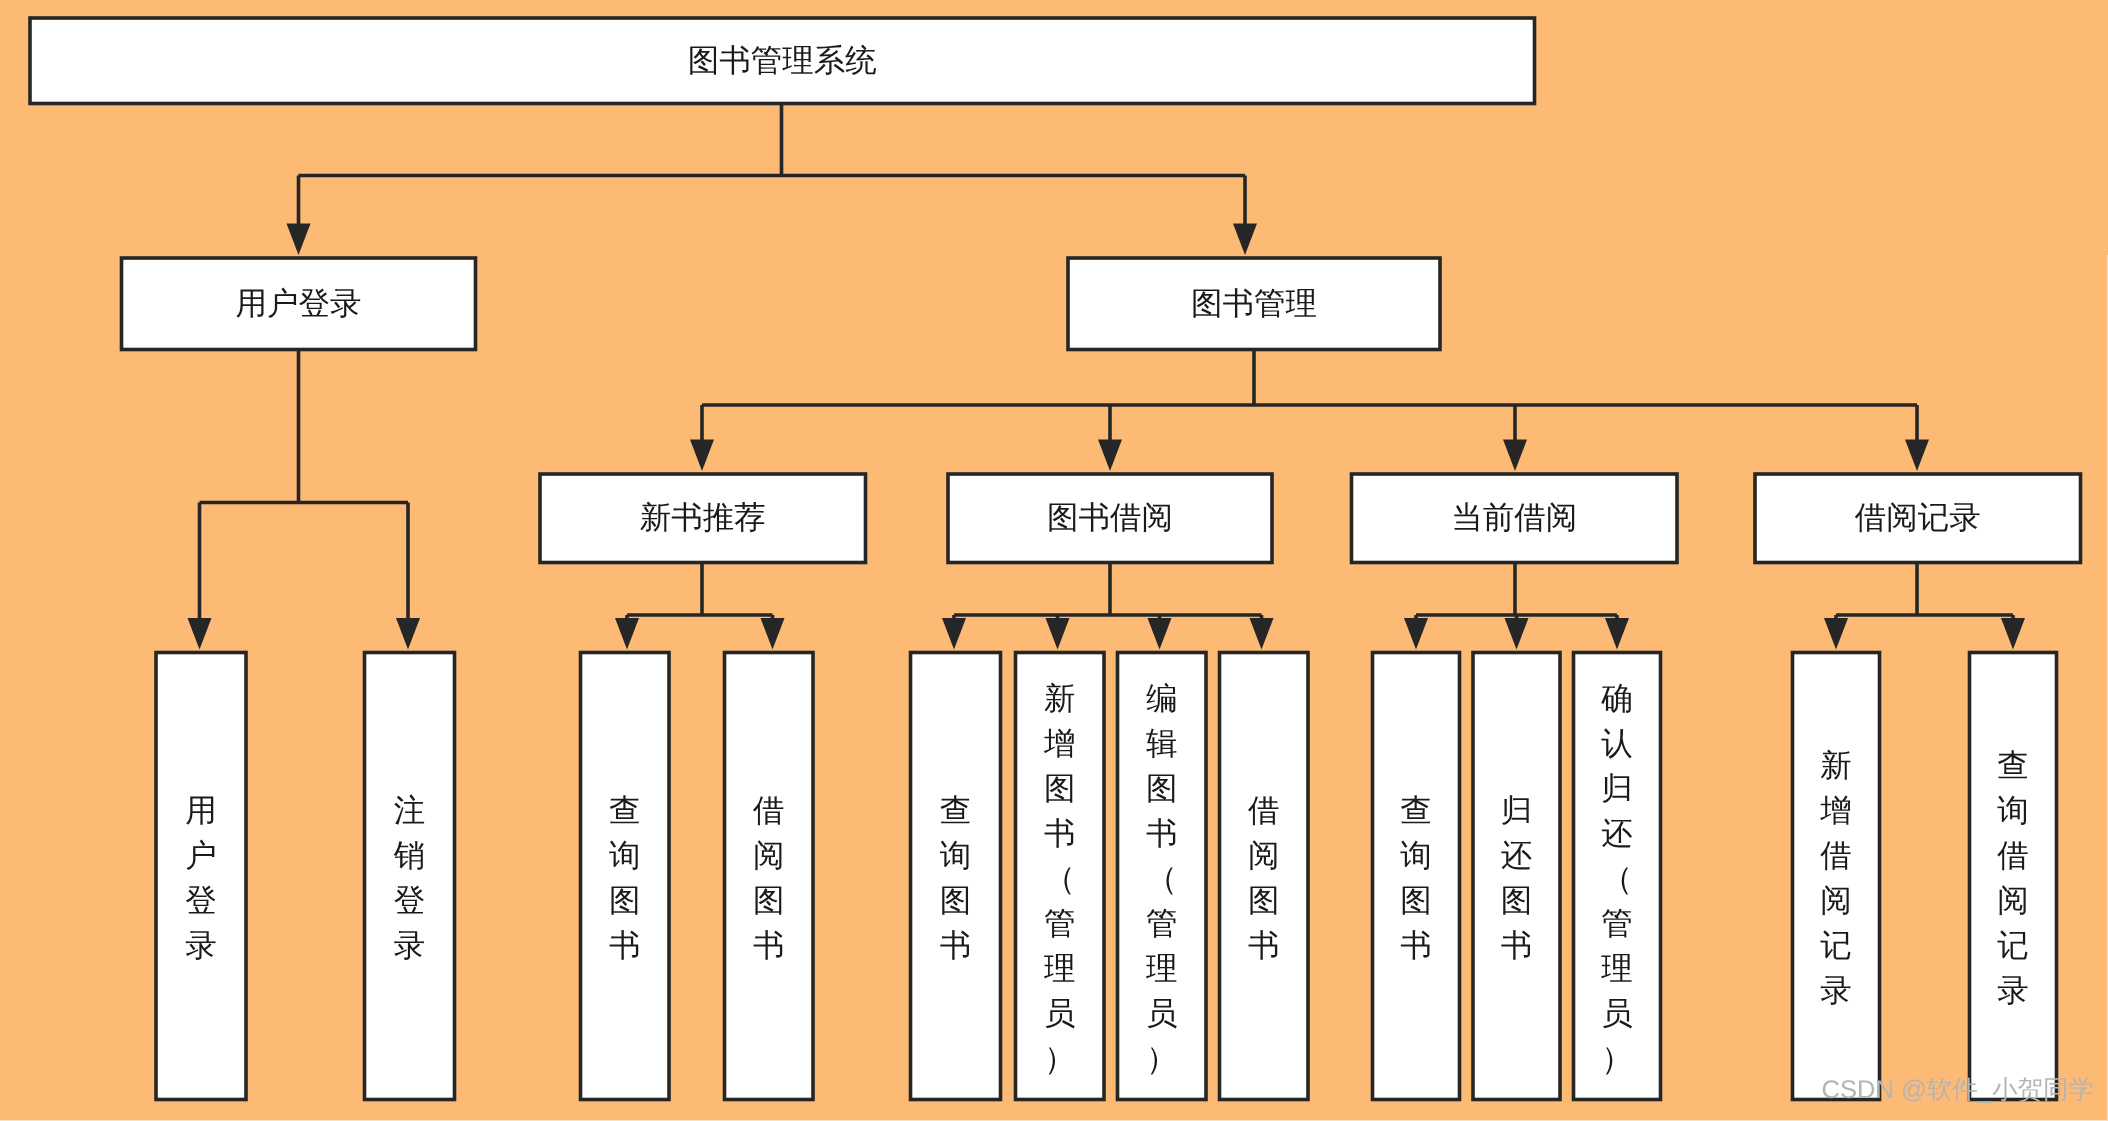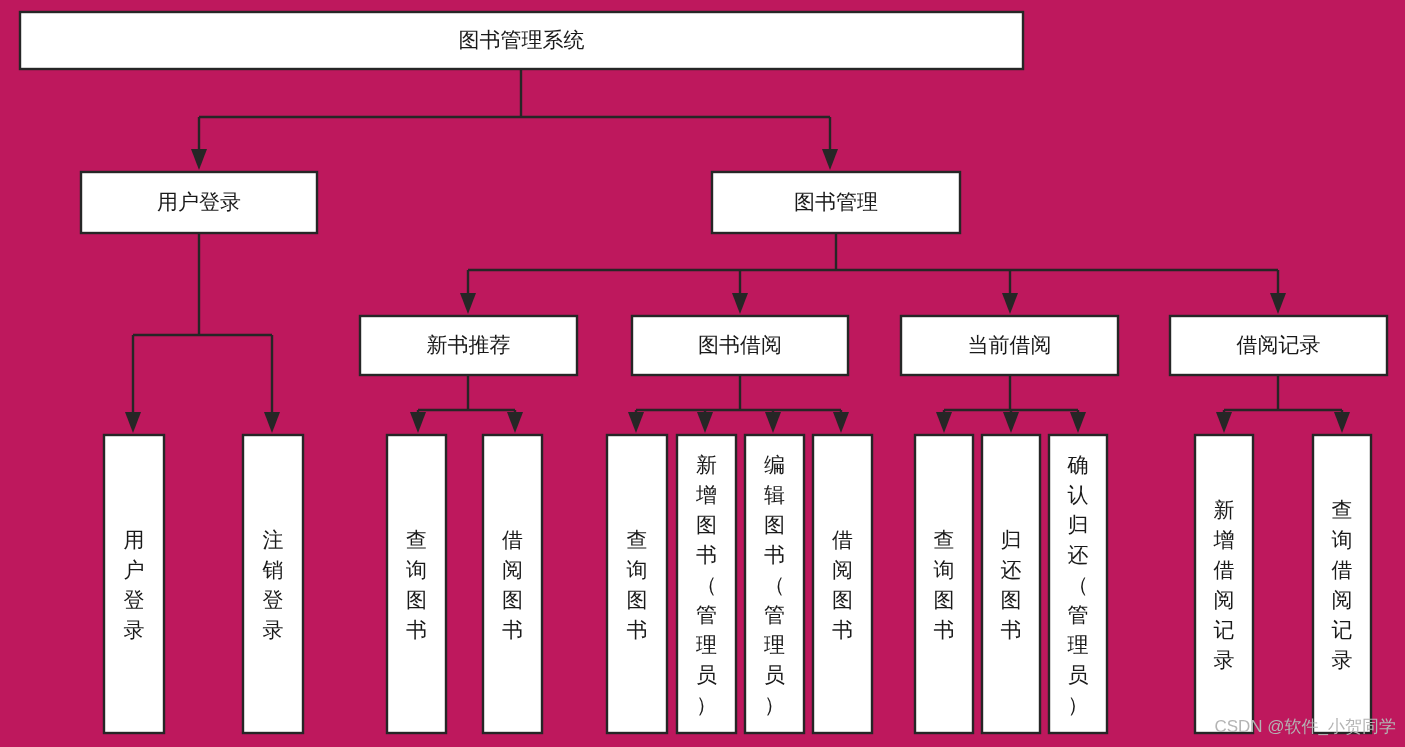--- a/index.html
+++ b/index.html
@@ -11,21 +11,21 @@
   body {
     width: 1405px;
     height: 747px;
     font-family: "Liberation Sans", "DejaVu Sans", sans-serif;
     overflow: hidden;
   }
   #diagram-root {
     position: relative;
     width: 1405px;
     height: 747px;
-    background: #be185d;
+    background: #fdba74;
   }
   svg.diagram-canvas {
     position: absolute;
     top: 0;
     left: 0;
     width: 1405px;
     height: 747px;
     display: block;
   }
   .node-box {

